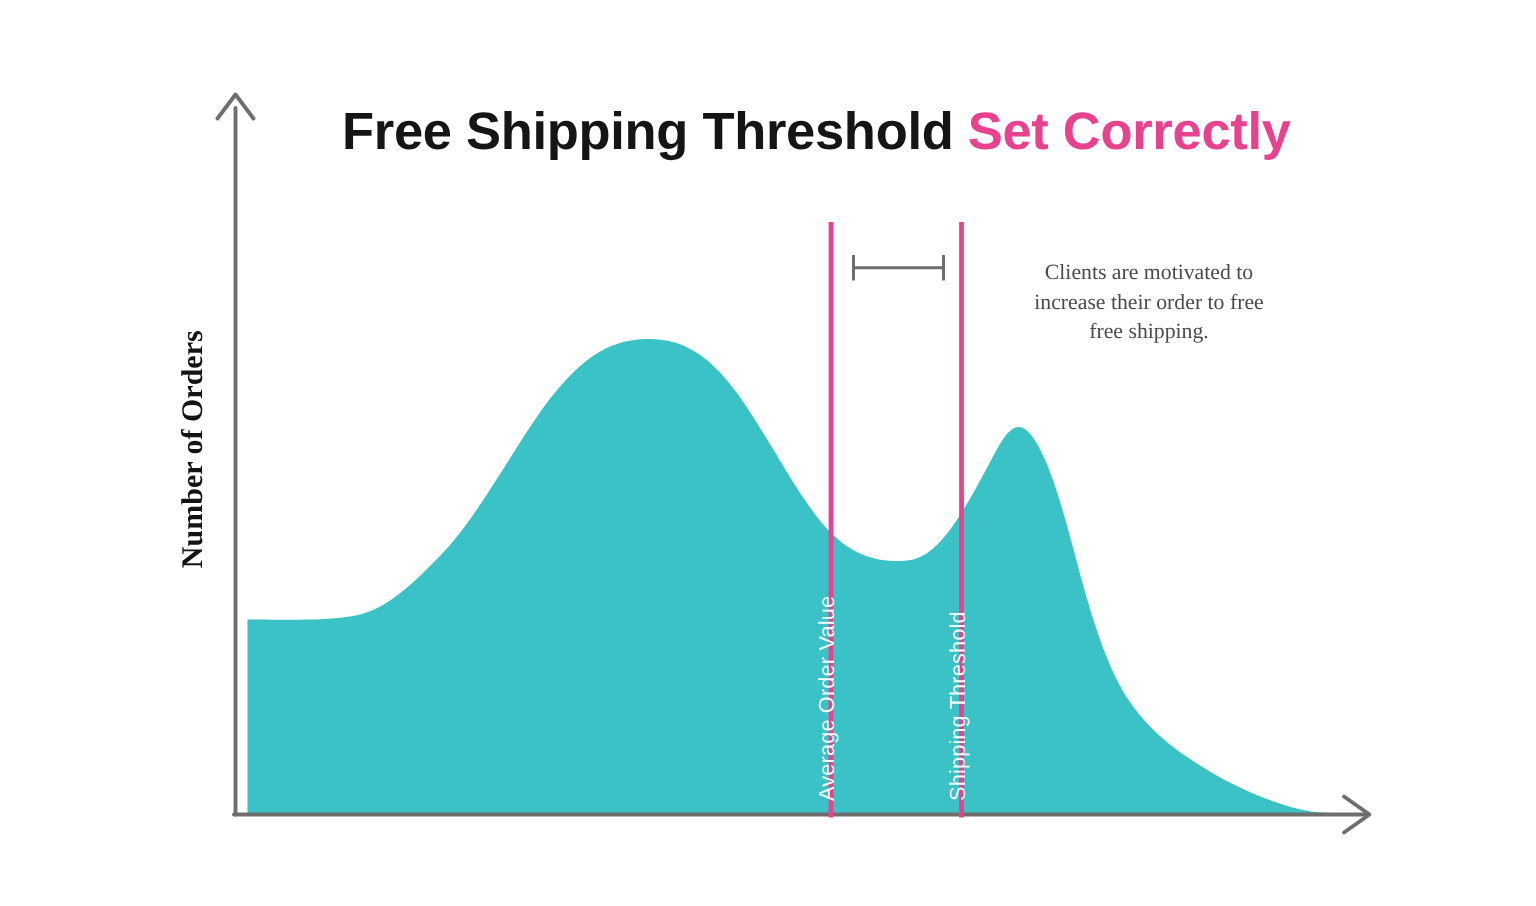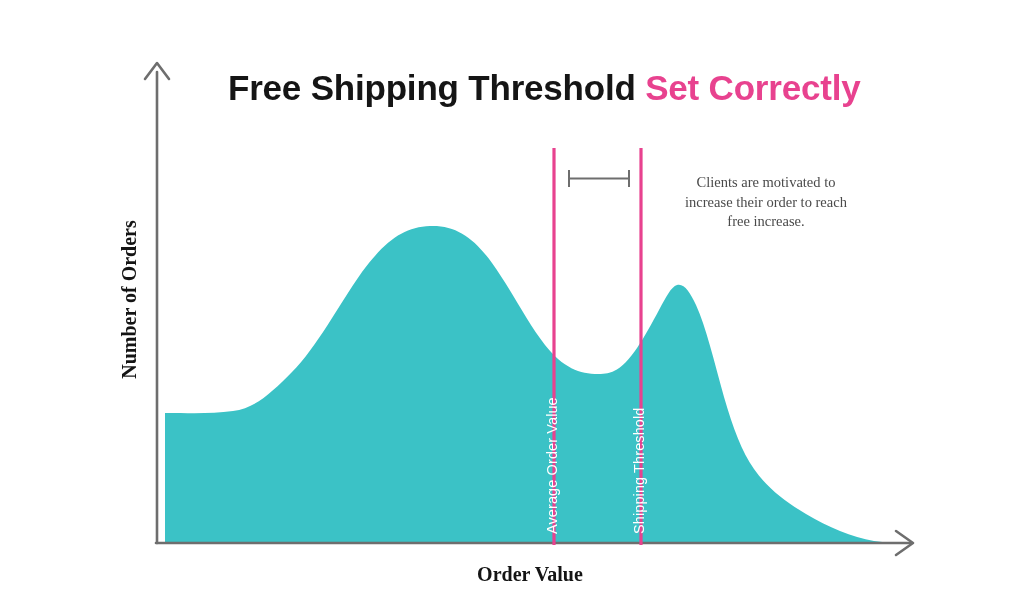--- a/index.html
+++ b/index.html
@@ -133,24 +133,23 @@
       <line x1="629" y1="170" x2="629" y2="187"></line>
       <line x1="569" y1="178.5" x2="629" y2="178.5"></line>
     </g>
   </svg>
 
   <div class="chart-title">
     <span class="title-main">Free Shipping Threshold </span><span class="title-accent">Set Correctly</span>
   </div>
 
   <div class="axis-title" id="ylabel">Number of Orders</div>
-  <div class="axis-title" id="xlabel">Order Value</div>
 
   <div class="marker-label" id="aov-label">Average Order Value</div>
   <div class="marker-label" id="thr-label">Shipping Threshold</div>
 
   <div id="annotation">
     <div>Clients are motivated to</div>
-    <div>increase their order to reach</div>
-    <div>free increase.</div>
+    <div>increase their order to free</div>
+    <div>free shipping.</div>
   </div>
 
 </div>
 
 </body></html>

